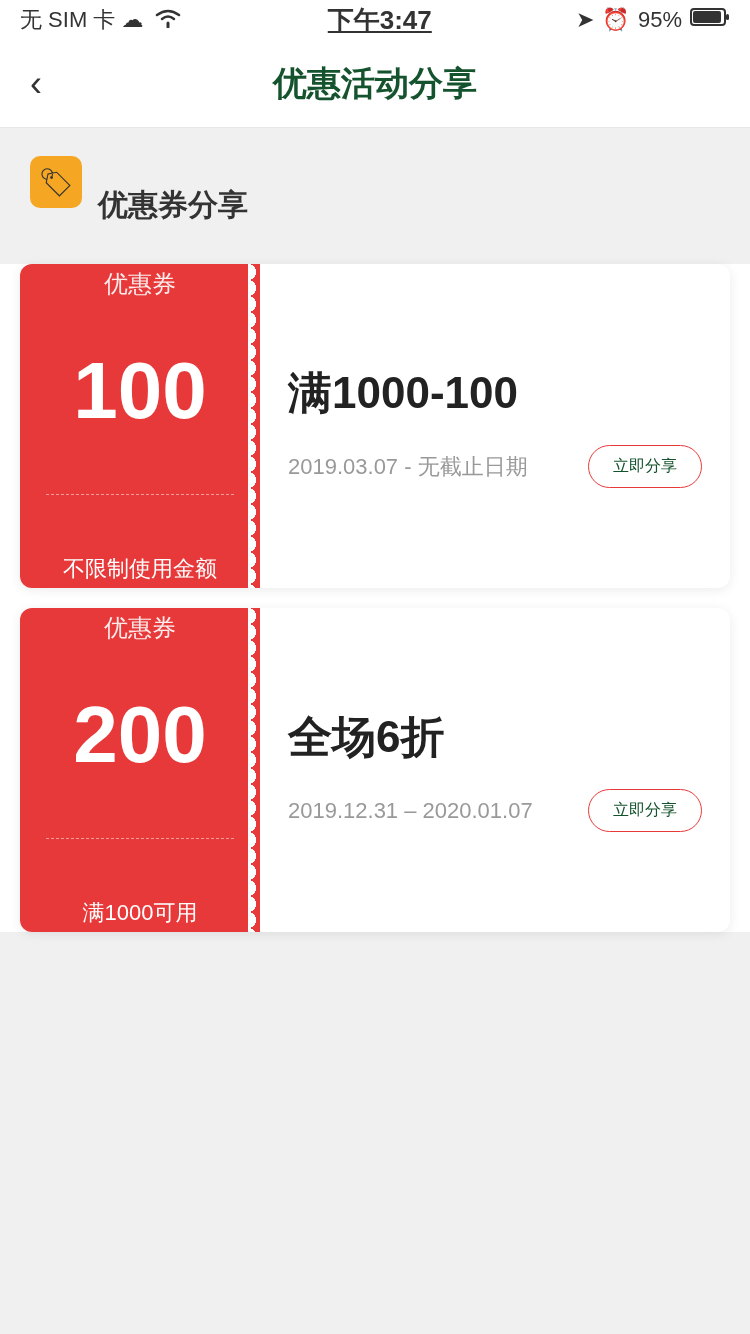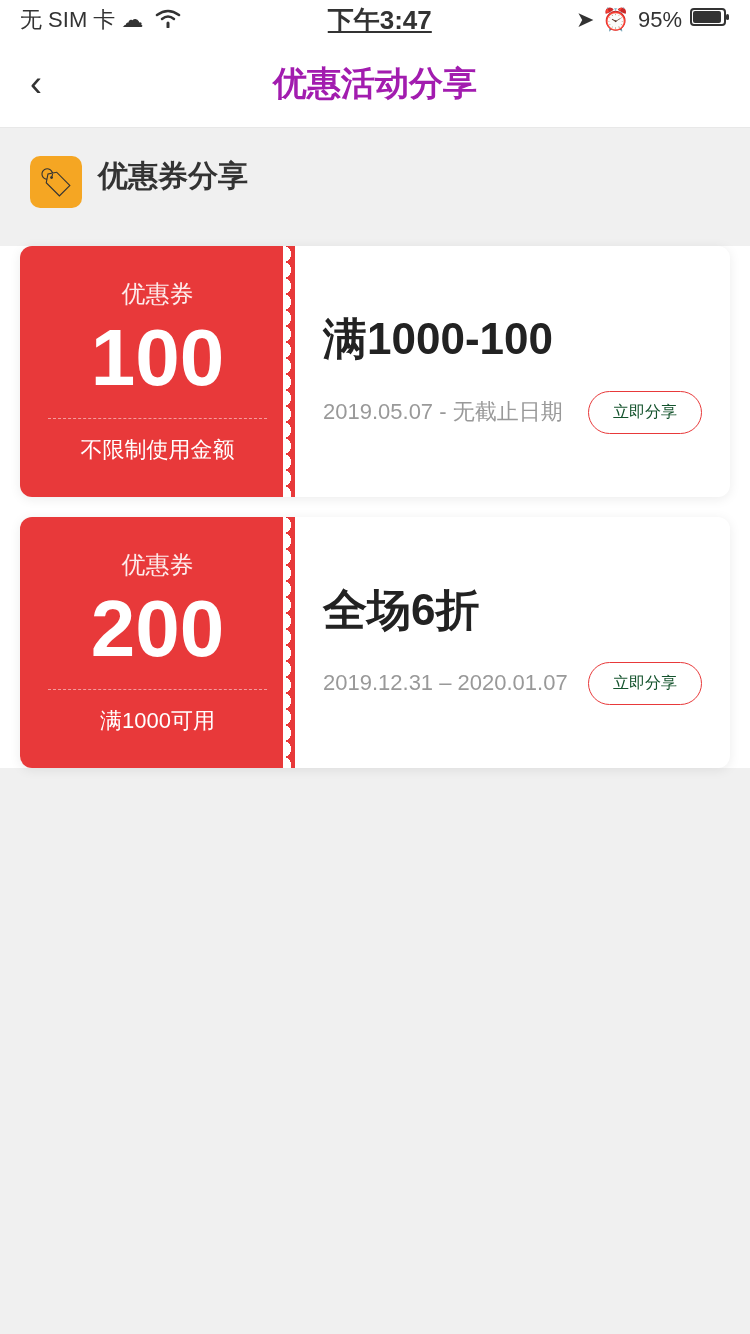--- a/index.html
+++ b/index.html
@@ -56,21 +56,21 @@
     .nav-back {
       position: absolute;
       left: 30px;
       font-size: 36px;
       color: #333;
       cursor: pointer;
     }
     .nav-title {
       font-size: 34px;
       font-weight: 600;
-      color: #a21caf;
+      color: #14532d;
     }
 
     
     .section-header {
       background: #f0f0f0;
       padding: 28px 30px 18px 30px;
       display: flex;
       align-items: flex-start;
       gap: 16px;
     }
@@ -87,20 +87,21 @@
     }
     .section-text {
       display: flex;
       flex-direction: column;
       gap: 6px;
     }
     .section-title {
       font-size: 30px;
       font-weight: 600;
       color: #333;
+      margin-top: 29px;
     }
     .section-subtitle {
       font-size: 24px;
       color: #999;
     }
 
     
     .coupon-list {
       background: #fff;
       padding: 0 20px;
@@ -112,29 +113,30 @@
       align-items: stretch;
       background: #fff;
       border-radius: 12px;
       overflow: hidden;
       margin: 20px 0;
       box-shadow: 0 2px 12px rgba(0,0,0,0.08);
       position: relative;
     }
 
     .coupon-left {
-      width: 275px;
+      width: 240px;
       flex-shrink: 0;
       background: #e8393a;
       display: flex;
       flex-direction: column;
       align-items: center;
       justify-content: center;
-      padding: 32px 16px;
+      padding: 4px 16px;
       position: relative;
+      gap: 43px;
     }
 
     
     .coupon-left::after {
       content: '';
       position: absolute;
       right: -12px;
       top: 0;
       bottom: 0;
       width: 24px;
@@ -253,21 +255,21 @@
   <div class="coupon-card">
     <div class="coupon-left">
       <div class="coupon-label">优惠券</div>
       <div class="coupon-amount">100</div>
       <div class="coupon-divider"></div>
       <div class="coupon-condition">不限制使用金额</div>
     </div>
     <div class="coupon-right">
       <div class="coupon-name">满1000-100</div>
       <div class="coupon-meta">
-        <div class="coupon-date">2019.05.07 - 无截止日期</div>
+        <div class="coupon-date">2019.03.07 - 无截止日期</div>
         <button class="coupon-share-btn">立即分享</button>
       </div>
     </div>
   </div>
 
   <div class="coupon-card">
     <div class="coupon-left">
       <div class="coupon-label">优惠券</div>
       <div class="coupon-amount">200</div>
       <div class="coupon-divider"></div>

